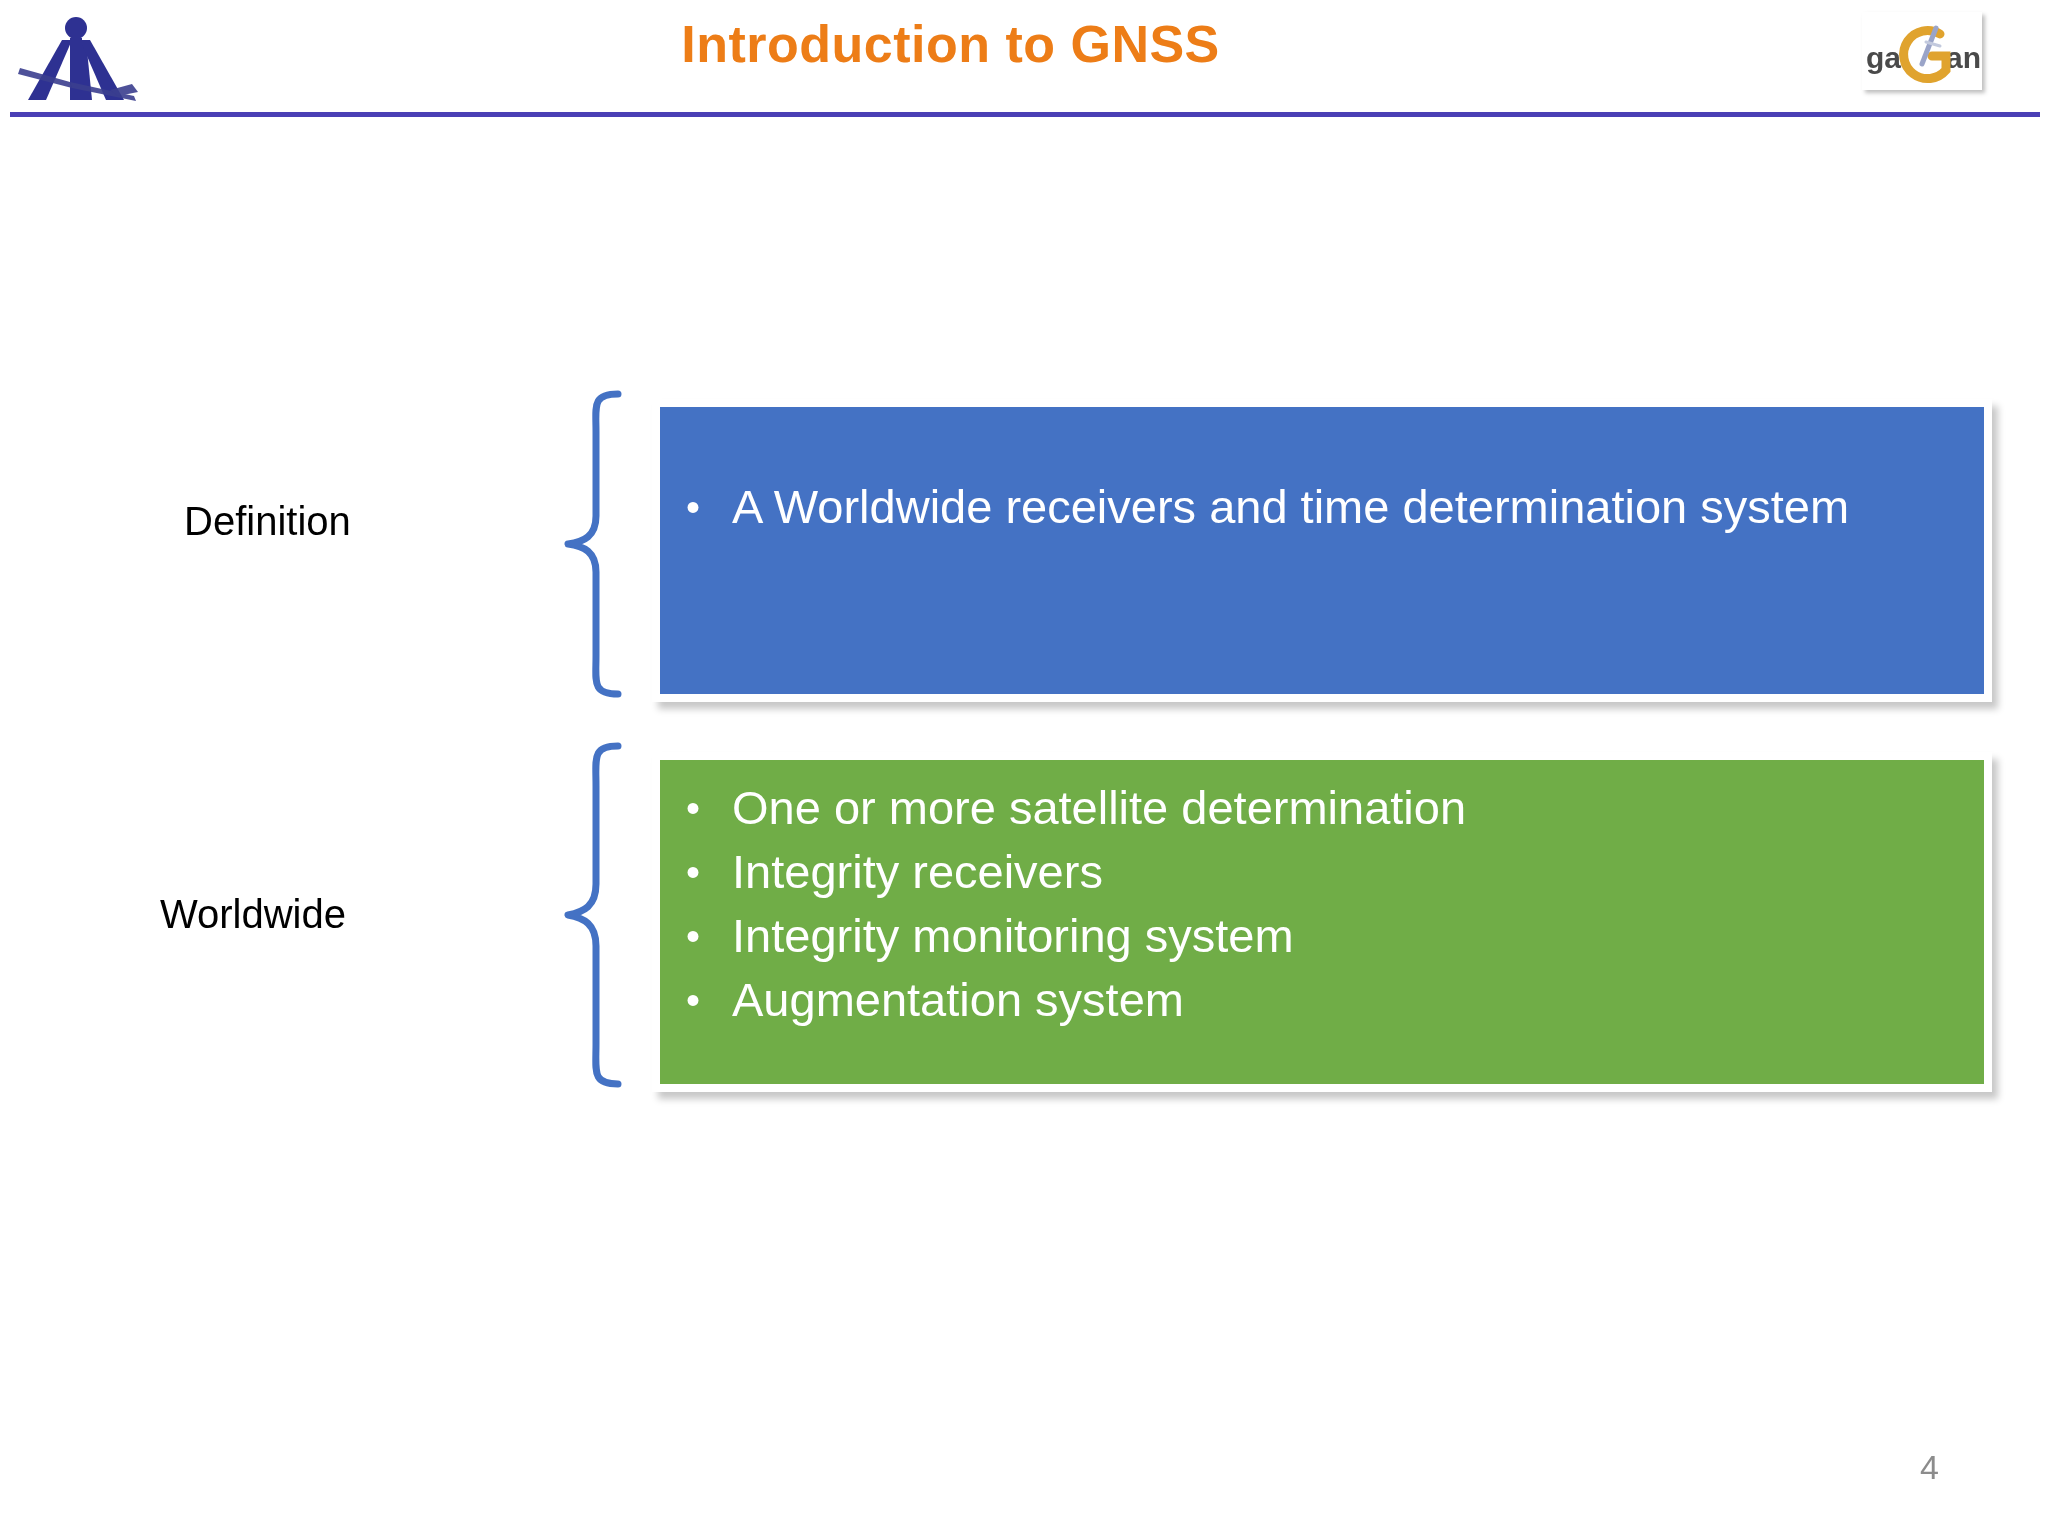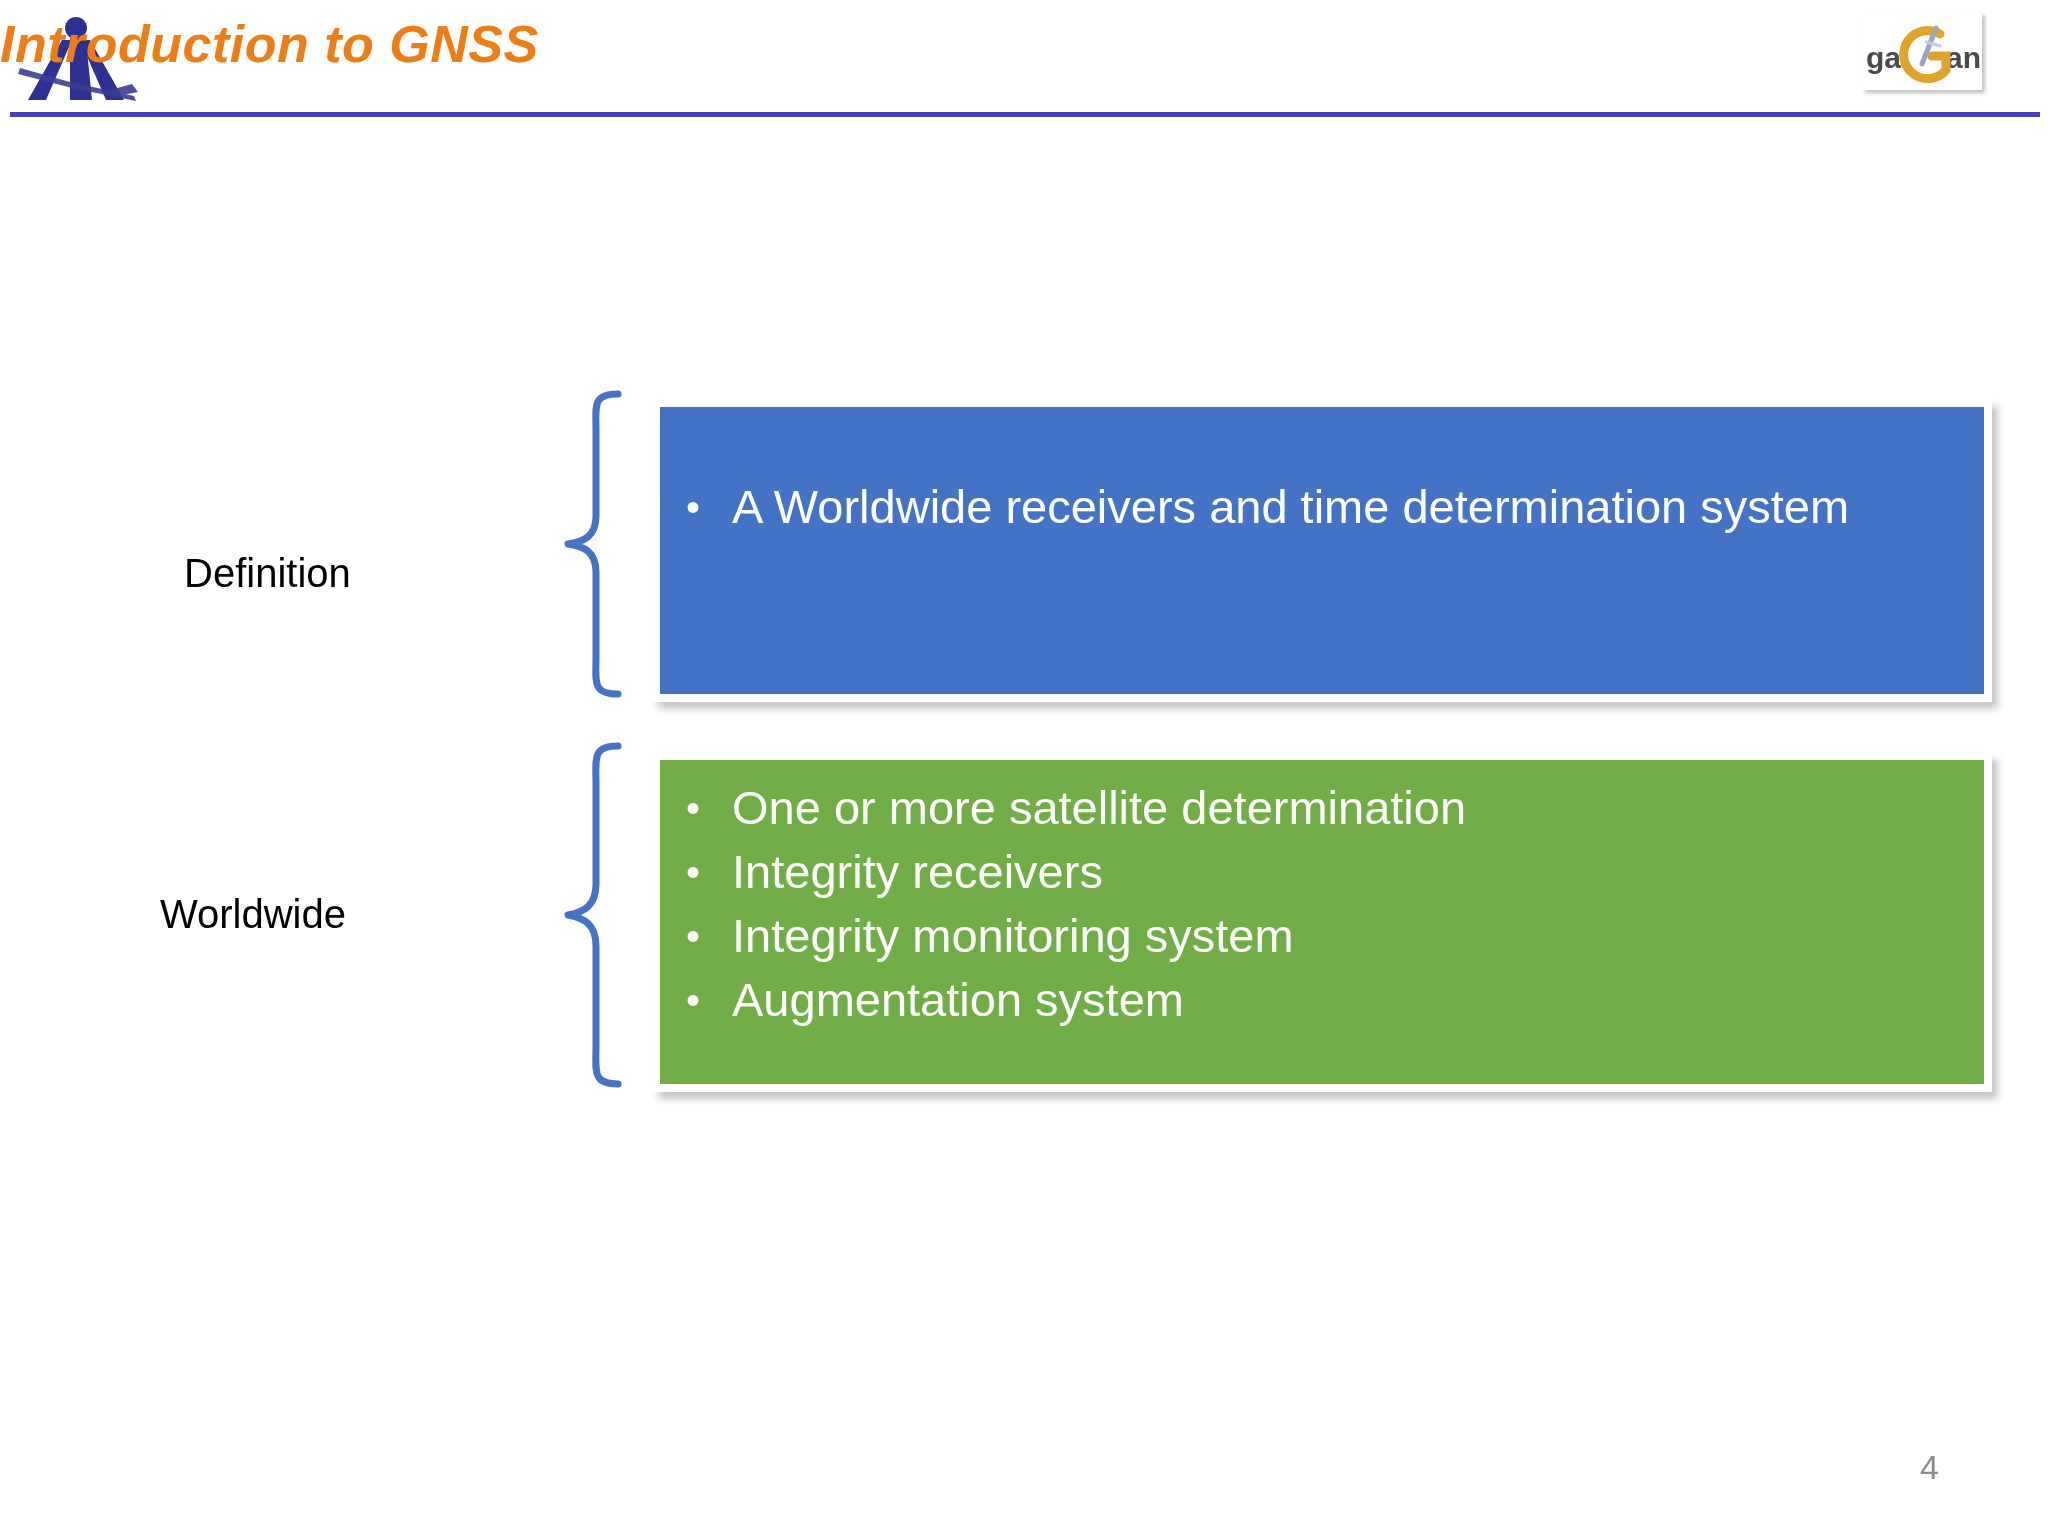--- a/index.html
+++ b/index.html
@@ -28,27 +28,27 @@
     top: 112px;
     width: 2030px;
     height: 5px;
     background: #4a3fb5;
   }
   #slide-title {
     position: absolute;
     left: 0;
     top: 14px;
     width: 1901px;
+    text-align: center;
     font-family: "Liberation Sans", sans-serif;
     font-weight: bold;
     font-size: 52px;
     letter-spacing: 0.5px;
     color: #ED7D17;
     white-space: nowrap;
-    font-style: italic;
   }
 
   
   #aai-logo {
     position: absolute;
     left: 14px;
     top: 4px;
     width: 150px;
     height: 104px;
   }
@@ -66,21 +66,21 @@
   }
 
   
   .side-label {
     position: absolute;
     font-family: "Liberation Sans", sans-serif;
     font-size: 40px;
     color: #000000;
     white-space: nowrap;
   }
-  #label-definition { left: 184px; top: 551px; text-align: center; }
+  #label-definition { left: 184px; top: 499px; text-align: center; }
   #label-components { left: 160px; top: 892px; }
 
   
   .brace-svg { position: absolute; }
   #brace-definition { left: 562px; top: 388px; width: 62px; height: 312px; }
   #brace-components { left: 562px; top: 740px; width: 62px; height: 350px; }
 
   
   .content-box {
     position: absolute;

